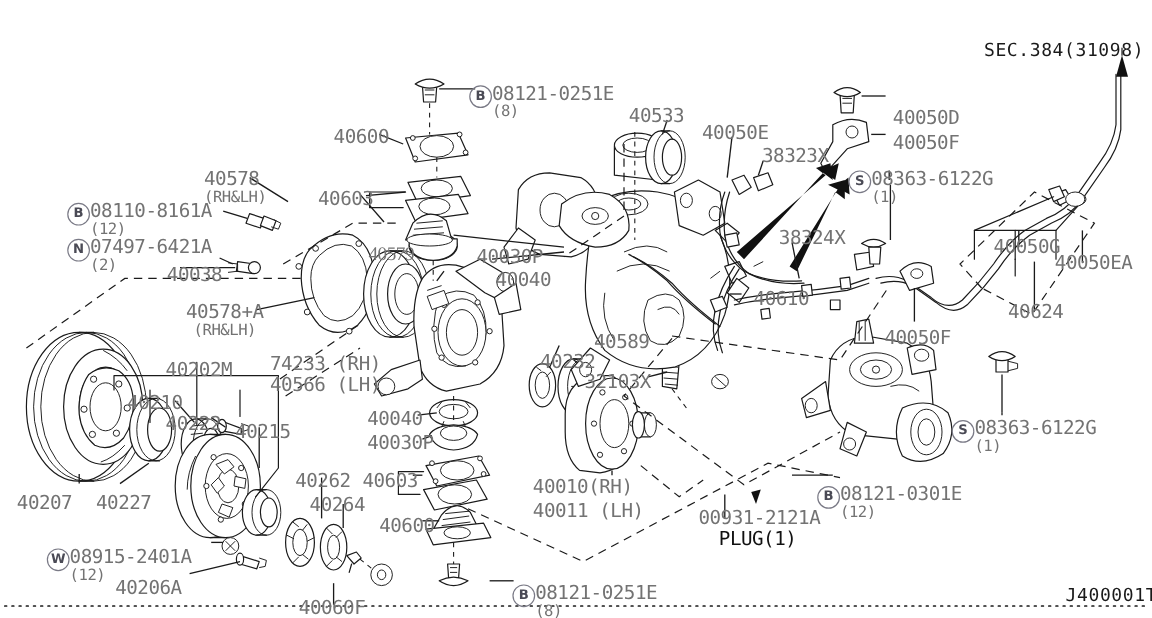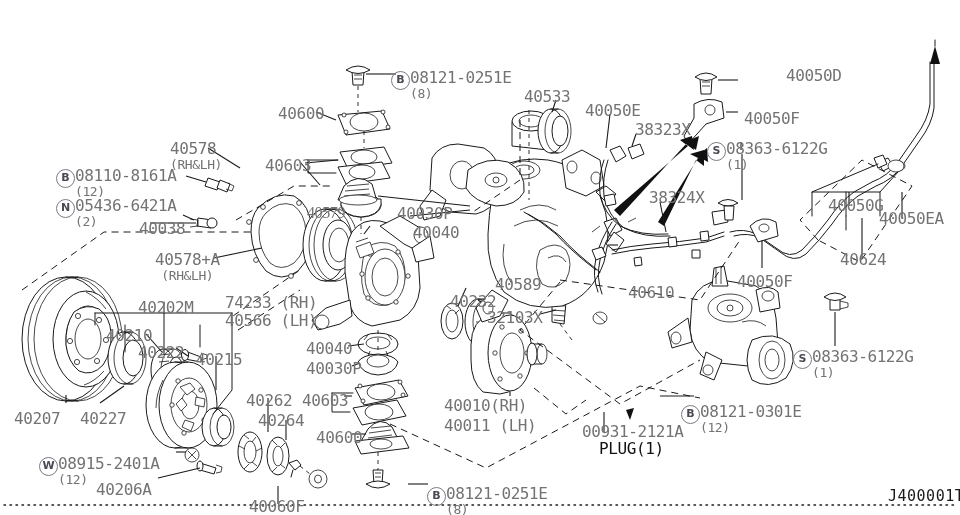--- a/index.html
+++ b/index.html
@@ -513,39 +513,39 @@
 
   </svg>
 
   <div id="labels">
       <span class="circ" style="left: 391px; top: 71px;">B</span>
       <div class="lbl" style="left: 410px; top: 70px;"><span>08121-0251E</span><span class="subl">(8)</span></div>
       <div class="lbl" style="left: 278px; top: 106px;"><span>40600</span></div>
       <div class="lbl" style="left: 524px; top: 89px;"><span>40533</span></div>
       <div class="lbl" style="left: 585px; top: 103px;"><span>40050E</span></div>
       <div class="lbl" style="left: 611px; top: 122px; margin-left: 24px;"><span>38323X</span></div>
-      <div class="lbl" style="left: 744px; top: 68px; margin-left: 42px;"><span>40050D</span></div>
+      <div class="lbl" style="left: 744px; top: 90px;"><span>40050D</span></div>
       <div class="lbl" style="left: 744px; top: 111px;"><span>40050F</span></div>
       <span class="circ" style="left: 707px; top: 142px;">S</span>
       <div class="lbl" style="left: 726px; top: 141px;"><span>08363-6122G</span><span class="subl">(1)</span></div>
       <div class="lbl" style="left: 170px; top: 141px;"><span>40578</span><span class="sub">(RH&amp;LH)</span></div>
       <div class="lbl" style="left: 265px; top: 158px;"><span>40603</span></div>
       <span class="circ" style="left: 56px; top: 169px;">B</span>
       <div class="lbl" style="left: 75px; top: 168px;"><span>08110-8161A</span><span class="subl">(12)</span></div>
       <span class="circ" style="left: 56px; top: 199px;">N</span>
-      <div class="lbl" style="left: 75px; top: 198px;"><span>05436-6421A</span><span class="subl">(2)</span></div>
+      <div class="lbl" style="left: 75px; top: 198px;"><span>07497-6421A</span><span class="subl">(2)</span></div>
       <div class="lbl" style="left: 112px; top: 221px; margin-left: 27px;"><span>40038</span></div>
       <div class="lbl" style="left: 307px; top: 205px; font-family: Liberation Serif, serif;"><span>40579</span></div>
       <div class="lbl" style="left: 397px; top: 206px;"><span>40030P</span></div>
       <div class="lbl" style="left: 413px; top: 225px;"><span>40040</span></div>
       <div class="lbl" style="left: 637px; top: 190px; margin-left: 12px;"><span>38324X</span></div>
       <div class="lbl" style="left: 828px; top: 198px;"><span>40050G</span></div>
       <div class="lbl" style="left: 879px; top: 211px;"><span>40050EA</span></div>
       <div class="lbl" style="left: 155px; top: 252px;"><span>40578+A</span><span class="sub">(RH&amp;LH)</span></div>
-      <div class="lbl" style="left: 628px; top: 241px; margin-top: 44px;"><span>40610</span></div>
+      <div class="lbl" style="left: 628px; top: 241px;"><span>40610</span></div>
       <div class="lbl" style="left: 840px; top: 252px;"><span>40624</span></div>
       <div class="lbl" style="left: 737px; top: 274px;"><span>40050F</span></div>
       <div class="lbl" style="left: 452px; top: 277px; margin-left: 43px;"><span>40589</span></div>
       <div class="lbl" style="left: 450px; top: 294px;"><span>40232</span></div>
       <div class="lbl" style="left: 138px; top: 300px;"><span>40202M</span></div>
       <div class="lbl" style="left: 225px; top: 295px;"><span>74233 (RH)</span></div>
       <div class="lbl" style="left: 225px; top: 313px;"><span>40566 (LH)</span></div>
       <div class="lbl" style="left: 487px; top: 310px;"><span>32103X</span></div>
       <div class="lbl" style="left: 106px; top: 328px;"><span>40210</span></div>
       <div class="lbl" style="left: 138px; top: 345px;"><span>40222</span></div>
@@ -568,14 +568,15 @@
       <div class="lbl blk" style="left: 582px; top: 441px;"><span>PLUG(1)</span></div>
       <span class="circ" style="left: 39px; top: 457px;">W</span>
       <div class="lbl" style="left: 58px; top: 456px;"><span>08915-2401A</span><span class="subl">(12)</span></div>
       <div class="lbl" style="left: 96px; top: 482px;"><span>40206A</span></div>
       <div class="lbl" style="left: 249px; top: 499px;"><span>40060F</span></div>
       <span class="circ" style="left: 427px; top: 487px;">B</span>
       <div class="lbl" style="left: 446px; top: 486px;"><span>08121-0251E</span><span class="subl">(8)</span></div>
     </div>
 
   <div class="code" style="left:888px;top:487px;">J400001T</div>
+  <div class="code" style="left:820px;top:33px;">SEC.384(31098)</div>
 
 </div>
 
 </body></html>

